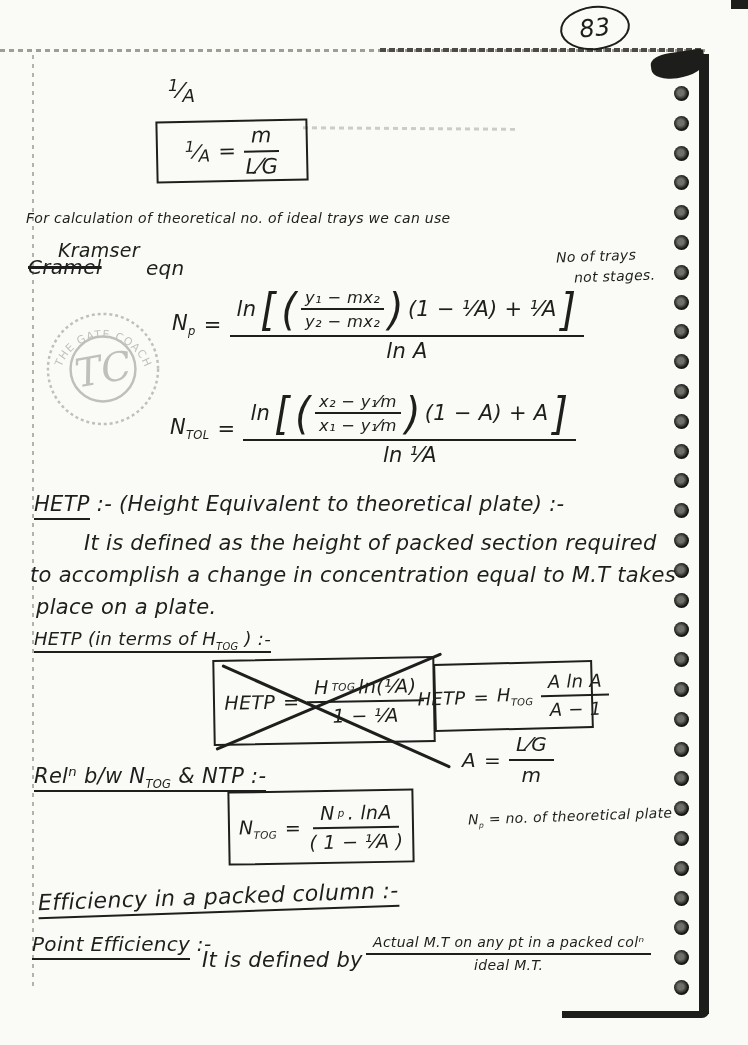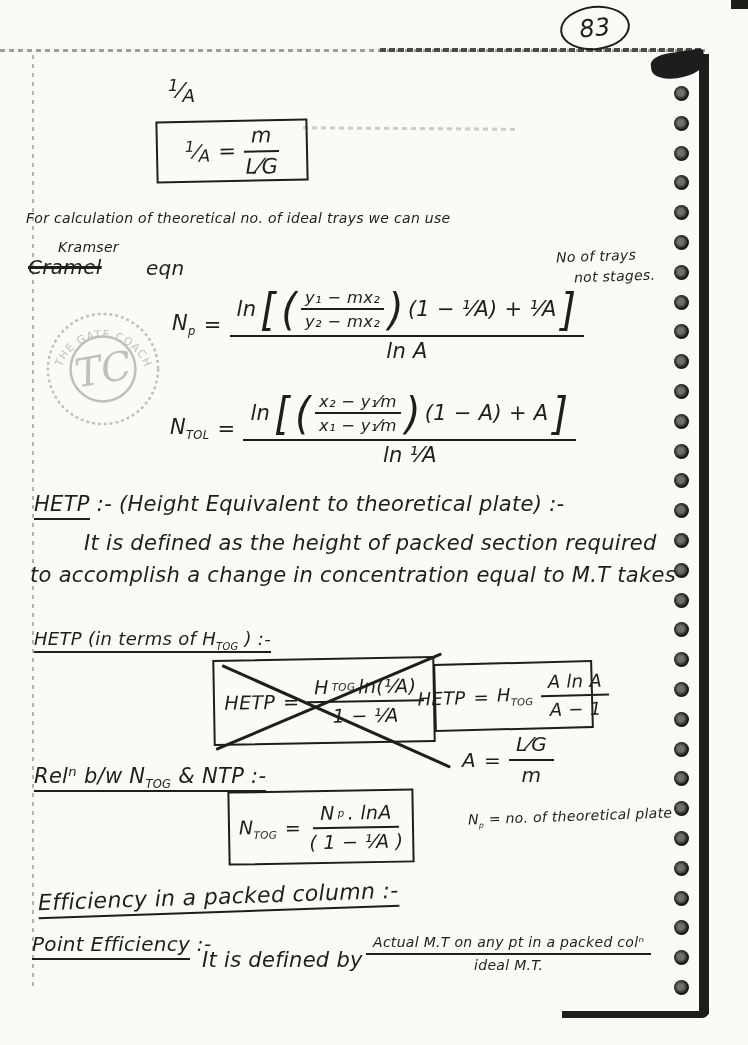--- a/index.html
+++ b/index.html
@@ -102,21 +102,21 @@
   <div class="hbox hw" style="left:156px;top:120px;width:148px;height:58px;font-size:21px;transform:rotate(-1.2deg);">
     <span class="sf"><span class="a">1</span><span class="s">⁄</span><span class="b">A</span></span>
     <span>=</span>
     <span class="frac">
       <span class="num">m</span>
       <span class="den">L⁄G</span>
     </span>
   </div>
 
   <div class="hw" style="left:26px;top:210px;font-size:14px;">For calculation of theoretical no. of ideal trays we can use</div>
-  <div class="hw" style="left:58px;top:239px;font-size:14px;">Kramser</div>
+  <div class="hw" style="left:58px;top:239px;font-size:19px;">Kramser</div>
   <div class="hw strike" style="left:28px;top:255px;font-size:20px;">Cramel</div>
   <div class="hw" style="left:146px;top:256px;font-size:20px;">eqn</div>
   <div class="hw note" style="left:556px;top:248px;transform:rotate(-2deg);">No of trays</div>
   <div class="hw note" style="left:574px;top:268px;transform:rotate(-2deg);">not stages.</div>
 
   <div class="hw f" style="left:172px;top:286px;font-size:21px;">
     <span><span>N</span><sub>p</sub></span>
     <span>=</span>
     <span class="frac">
       <span class="num">
@@ -154,20 +154,21 @@
       <span class="den">ln ¹⁄A</span>
     </span>
   </div>
 
   <div class="hw" style="left:34px;top:492px;font-size:21px;">
     <span class="ul">HETP</span>
     <span>:- (Height Equivalent to theoretical plate) :-</span>
   </div>
   <div class="hw" style="left:84px;top:531px;font-size:21px;">It is defined as the height of packed section required</div>
   <div class="hw" style="left:30px;top:563px;font-size:21px;">to accomplish a change in concentration equal to M.T takes</div>
+  <div class="hw" style="left:36px;top:595px;font-size:21px;">place on a plate.</div>
 
   <div class="hw" style="left:34px;top:628px;font-size:18px;">
     <span class="ul"><span>HETP (in terms of H</span><sub>TOG</sub><span> ) :-</span></span>
   </div>
 
   <div class="hbox hw" style="left:213px;top:658px;width:218px;height:82px;font-size:19px;transform:rotate(-1deg);">
     <span>HETP</span>
     <span>=</span>
     <span class="frac">
       <span class="num">

